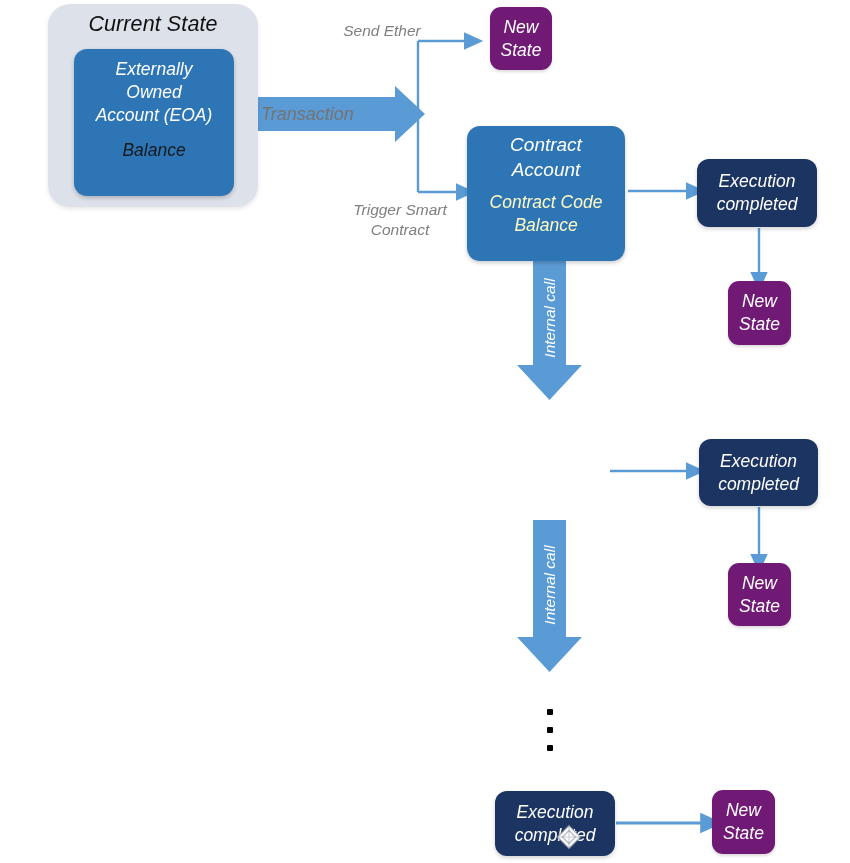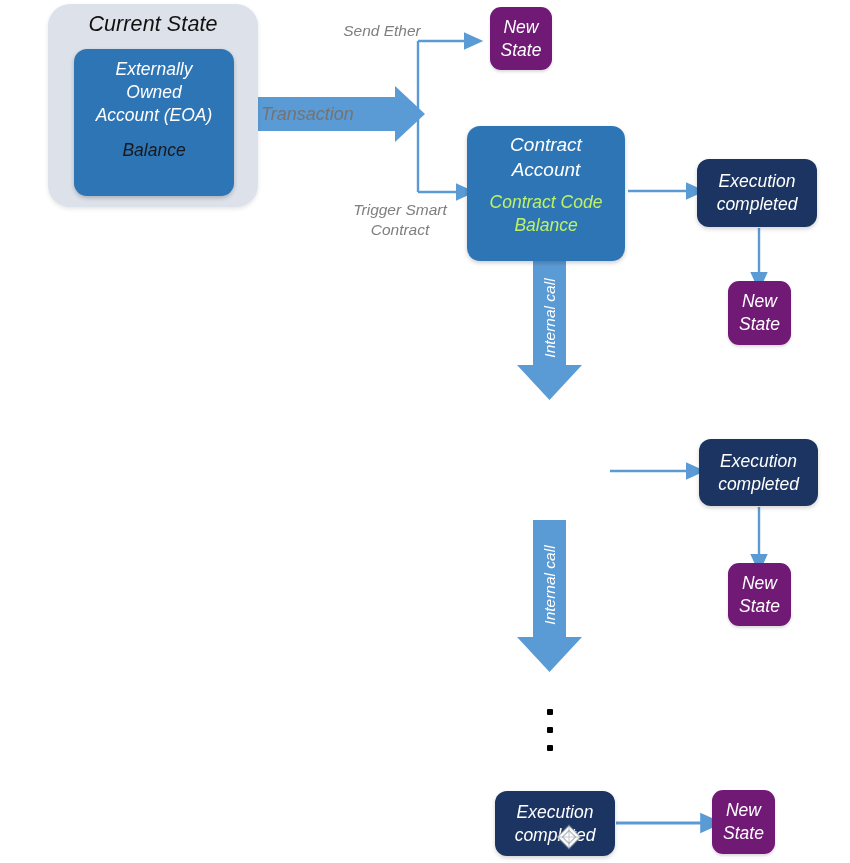--- a/index.html
+++ b/index.html
@@ -109,21 +109,21 @@
     width: 158px;
     text-align: center;
     color: #ffffff;
     font-size: 19px;
     line-height: 25px;
   }
   #contract-account-box .ca-body {
     margin-top: 9px;
     width: 162px;
     text-align: center;
-    color: #bef264;
+    color: #fef9c3;
     font-size: 17.5px;
     line-height: 23px;
   }
 
   
   #wires { left: 0; top: 0; width: 850px; height: 863px; pointer-events: none; }
 
   
   .edge-label {
     color: #7f7f7f;

